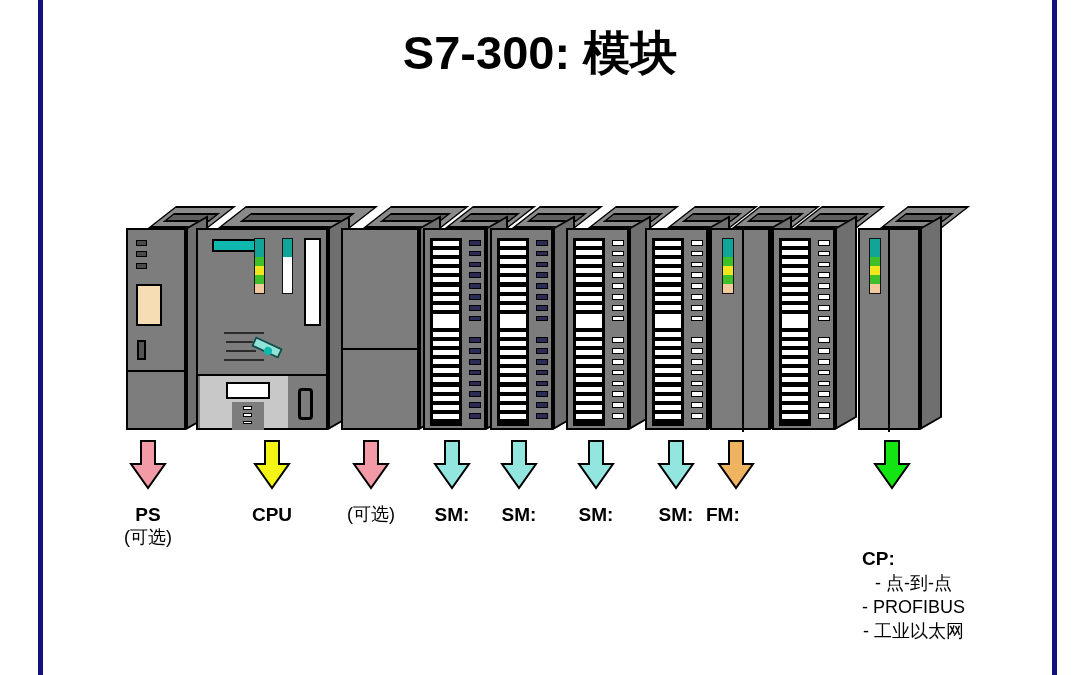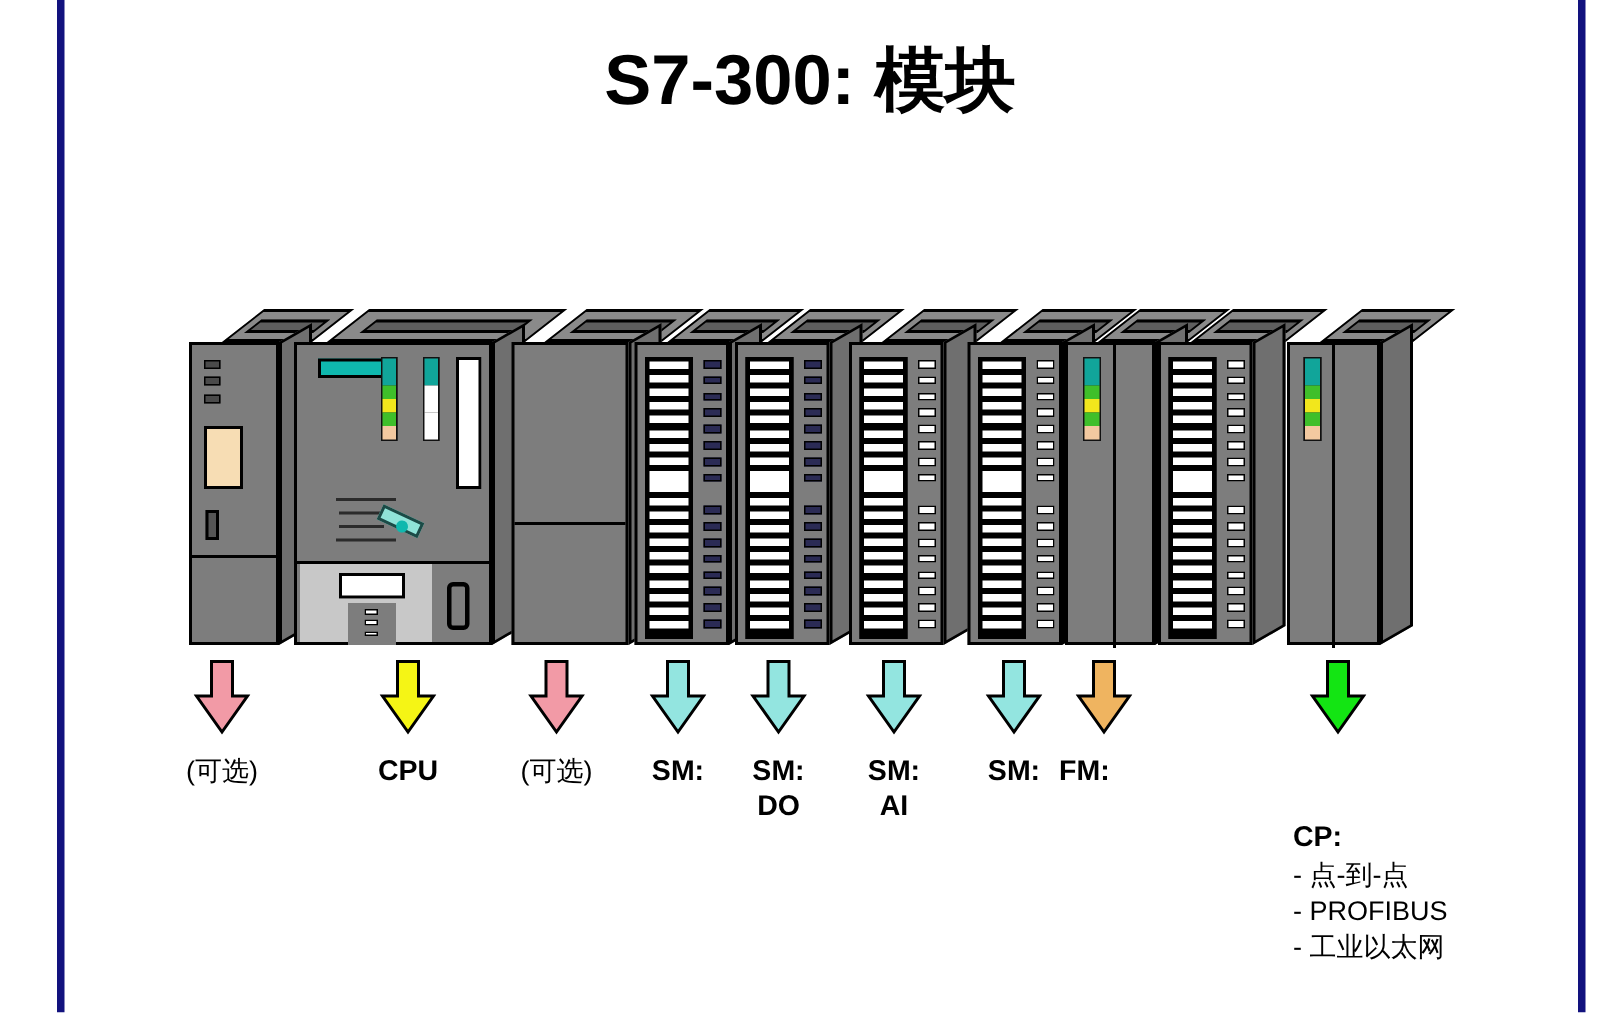--- a/index.html
+++ b/index.html
@@ -478,48 +478,47 @@
         </svg></div>
       <div class="arrow" style="left: 717px; top: 440px; width: 38px; height: 50px;"><svg width="38" height="50" viewBox="0 0 38 50">
           <polygon points="12,1 26,1 26,24 36,24 19,48 2,24 12,24" fill="#efb460" stroke="#000" stroke-width="2" stroke-linejoin="miter"></polygon>
         </svg></div>
       <div class="arrow" style="left: 873px; top: 440px; width: 38px; height: 50px;"><svg width="38" height="50" viewBox="0 0 38 50">
           <polygon points="12,1 26,1 26,24 36,24 19,48 2,24 12,24" fill="#13e513" stroke="#000" stroke-width="2" stroke-linejoin="miter"></polygon>
         </svg></div>
     </div>
   <div id="label-layer">
       <div class="label-block ctr" style="left: 78px; top: 503px; width: 140px;">
+        <div class="lb-main">PS</div>
         <div class="lb-sub">(可选)</div>
       </div>
       <div class="label-block ctr" style="left: 202px; top: 503px; width: 140px;">
         <div class="lb-main">CPU</div>
       </div>
       <div class="label-block ctr" style="left: 301px; top: 503px; width: 140px;">
         <div class="lb-sub">(可选)</div>
       </div>
       <div class="label-block ctr" style="left: 382px; top: 503px; width: 140px;">
         <div class="lb-main">SM:</div>
       </div>
       <div class="label-block ctr" style="left: 449px; top: 503px; width: 140px;">
         <div class="lb-main">SM:</div>
-        <div class="lb-main">DO</div>
       </div>
       <div class="label-block ctr" style="left: 526px; top: 503px; width: 140px;">
         <div class="lb-main">SM:</div>
-        <div class="lb-main">AI</div>
       </div>
       <div class="label-block ctr" style="left: 606px; top: 503px; width: 140px;">
         <div class="lb-main">SM:</div>
       </div>
       <div class="label-block" style="left: 706px; top: 503px; width: auto;">
         <div class="lb-main">FM:</div>
       </div>
       <div class="label-block" style="left: 862px; top: 503px; width: auto; margin-top: 44px;">
         <div class="lb-main">CP:</div>
-        <div style="margin-top: 1px;">
+        <div style="margin-top: 1px; text-align: center;">
           <div class="lb-list">- 点-到-点</div>
           <div class="lb-list">- PROFIBUS</div>
           <div class="lb-list">- 工业以太网</div>
         </div>
       </div>
     </div>
 
 </div>
 
 </body></html>

